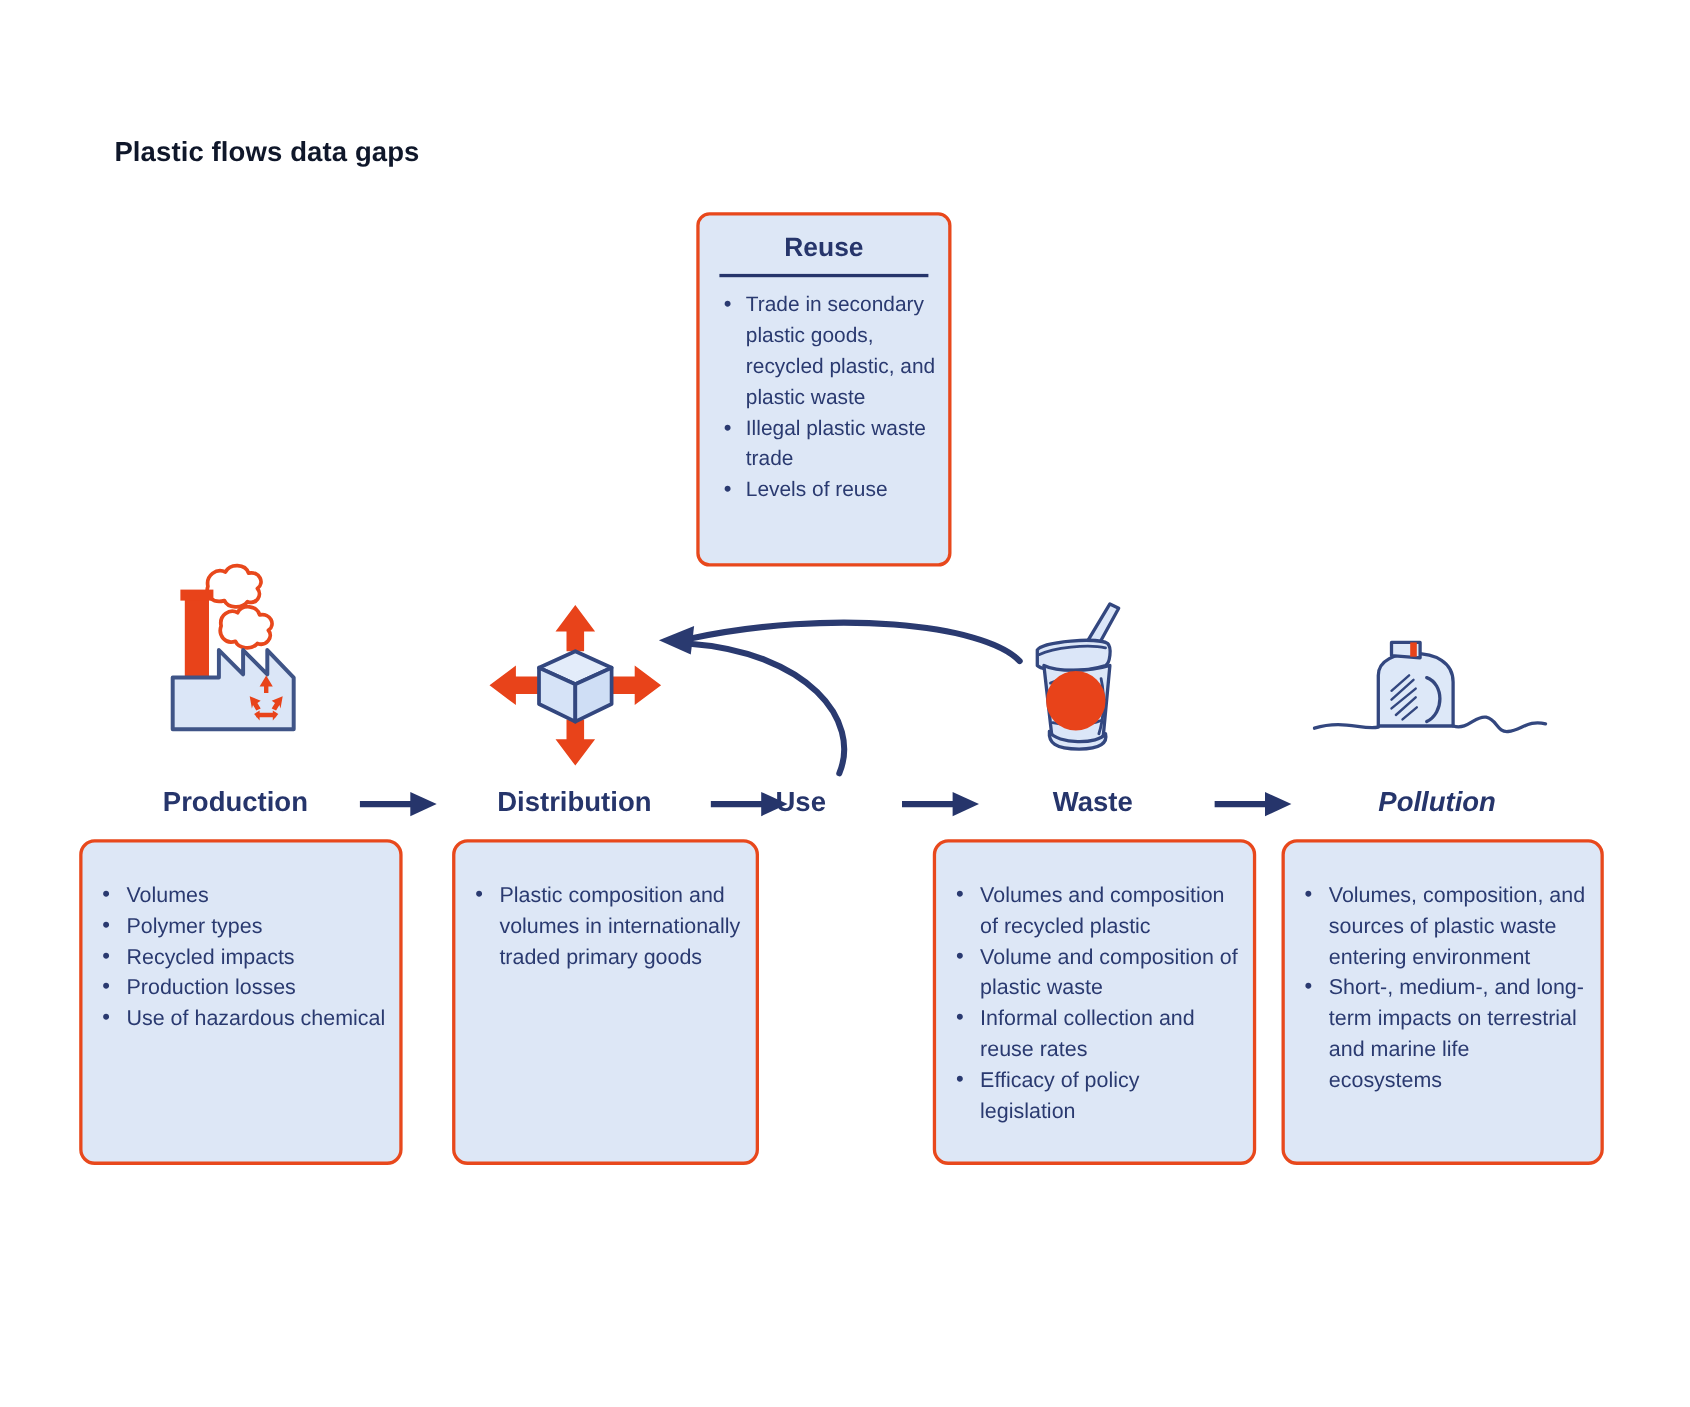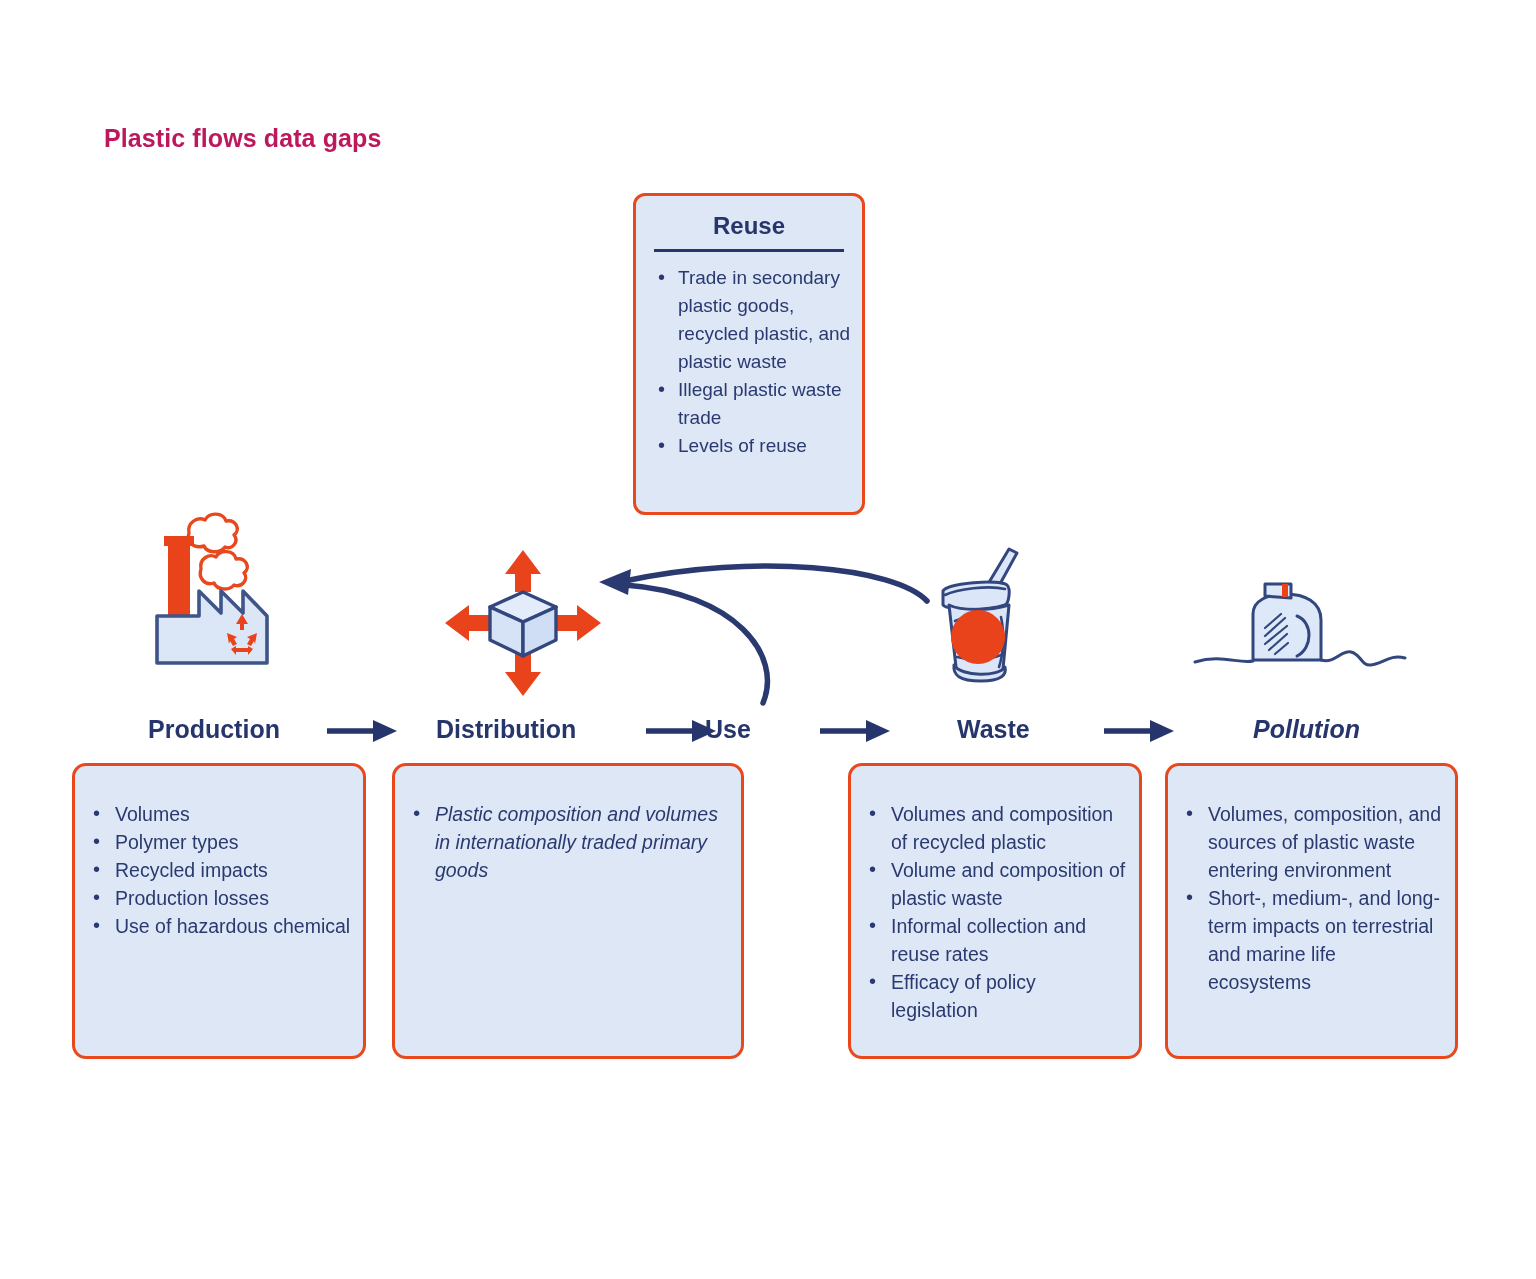--- a/index.html
+++ b/index.html
@@ -14,21 +14,21 @@
     font-family: "Liberation Sans", sans-serif;
     color: #29376d;
     overflow: hidden;
   }
   #page-title {
     position: absolute;
     left: 104px;
     top: 124px;
     font-size: 25px;
     font-weight: bold;
-    color: #be185d;
+    color: #0f172a;
     letter-spacing: 0.1px;
   }
 
   
   .card {
     position: absolute;
     background: #dde7f6;
     border: 3px solid #e8481c;
     border-radius: 14px;
     box-sizing: border-box;
@@ -77,35 +77,35 @@
     margin: 9px 18px 12px 18px;
   }
   #reuse-card ul { padding: 0 10px 0 6px; }
   #reuse-card li { font-size: 19px; line-height: 28px; padding-left: 36px; }
   #reuse-card li::before { left: 16px; }
 
   
   .stage-card { top: 763px; height: 296px; }
   .stage-card ul { padding: 34px 12px 0 10px; }
   #card-production  { left: 72px;   width: 294px; }
-  #card-distribution{ left: 392px;  width: 352px; font-style: italic; }
+  #card-distribution{ left: 411px;  width: 279px; }
   #card-waste       { left: 848px;  width: 294px; }
   #card-pollution   { left: 1165px; width: 293px; }
 
   
   .stage-label {
     position: absolute;
     top: 715px;
     font-size: 25px;
     font-weight: bold;
     color: #26356b;
     white-space: nowrap;
   }
   #label-production   { left: 148px; }
-  #label-distribution { left: 436px; }
+  #label-distribution { left: 452px; }
   #label-use          { left: 705px; }
   #label-waste        { left: 957px; }
   #label-pollution    { left: 1253px; font-style: italic; }
 
   
   .flow-arrow {
     position: absolute;
     top: 716px;
     width: 72px;
     height: 30px;

